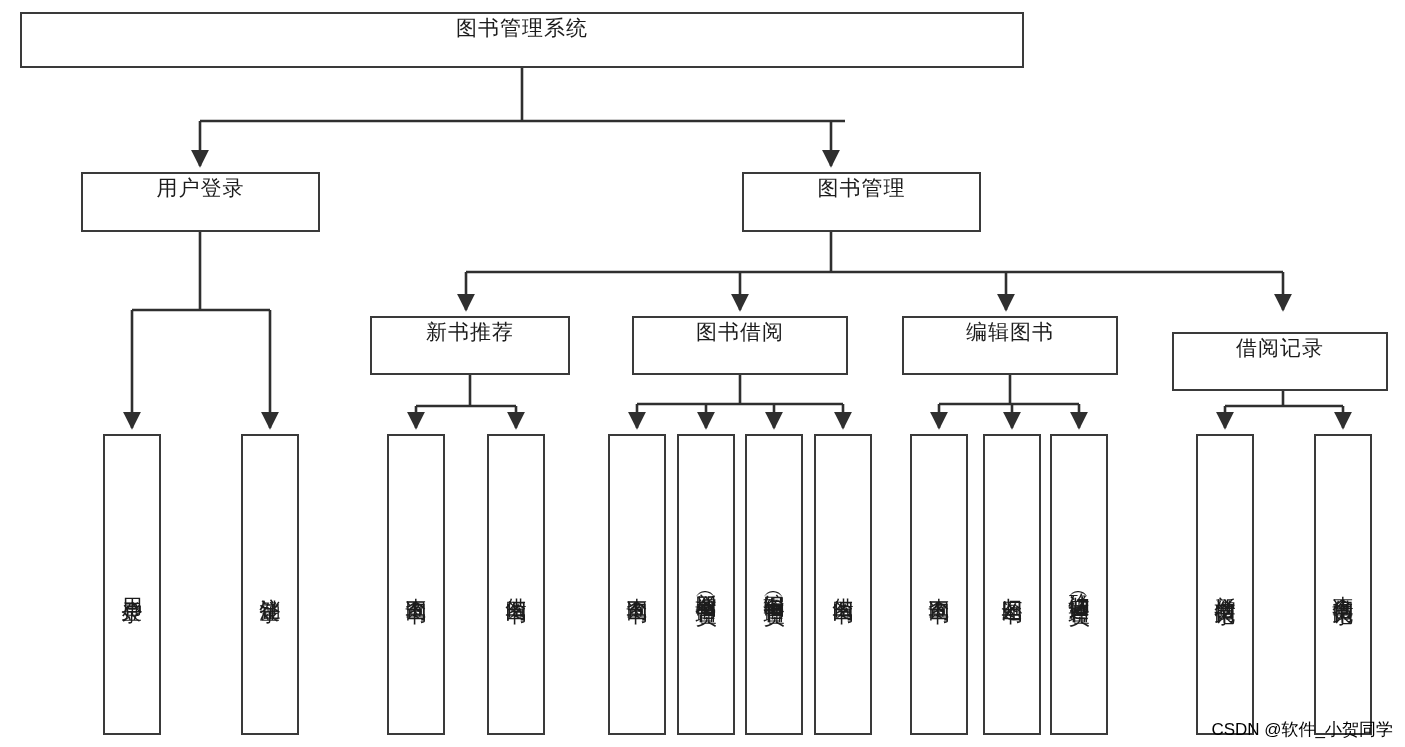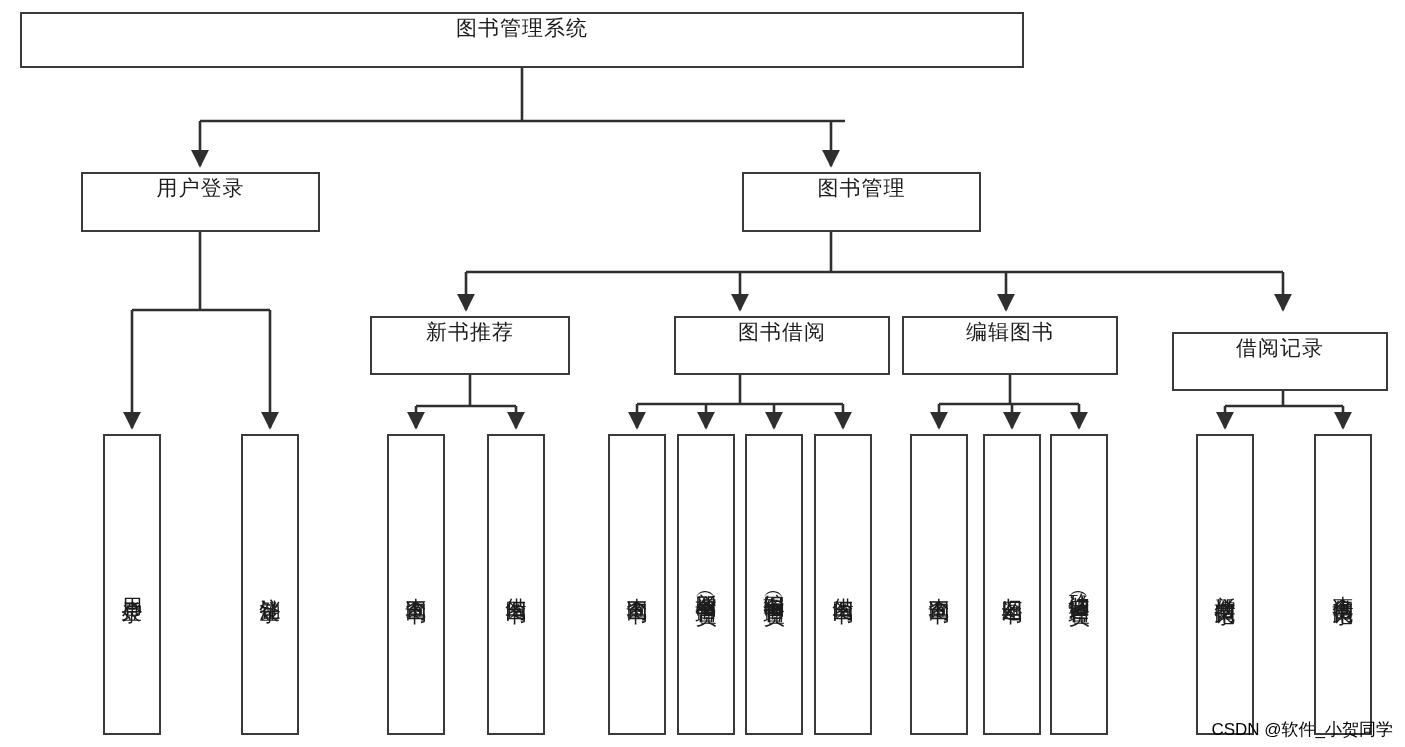--- a/index.html
+++ b/index.html
@@ -128,21 +128,21 @@
   <div class="node node-h" style="left:81px; top:172px; width:239px; height:60px;">
     <span>用户登录</span>
   </div>
   <div class="node node-h" style="left:742px; top:172px; width:239px; height:60px;">
     <span>图书管理</span>
   </div>
 
   <div class="node node-h" style="left:362px; top:316px; width:200px; height:59px;margin-left:8px;">
     <span>新书推荐</span>
   </div>
-  <div class="node node-h" style="left:632px; top:316px; width:216px; height:59px;margin-left:42px;">
+  <div class="node node-h" style="left:632px; top:316px; width:216px; height:59px;">
     <span>图书借阅</span>
   </div>
   <div class="node node-h" style="left:902px; top:316px; width:216px; height:59px;">
     <span>编辑图书</span>
   </div>
   <div class="node node-h" style="left:1172px; top:316px; width:216px; height:59px;margin-top:16px;">
     <span>借阅记录</span>
   </div>
 
   <div class="node node-v" style="left:103px; top:434px; width:58px; height:301px;">

